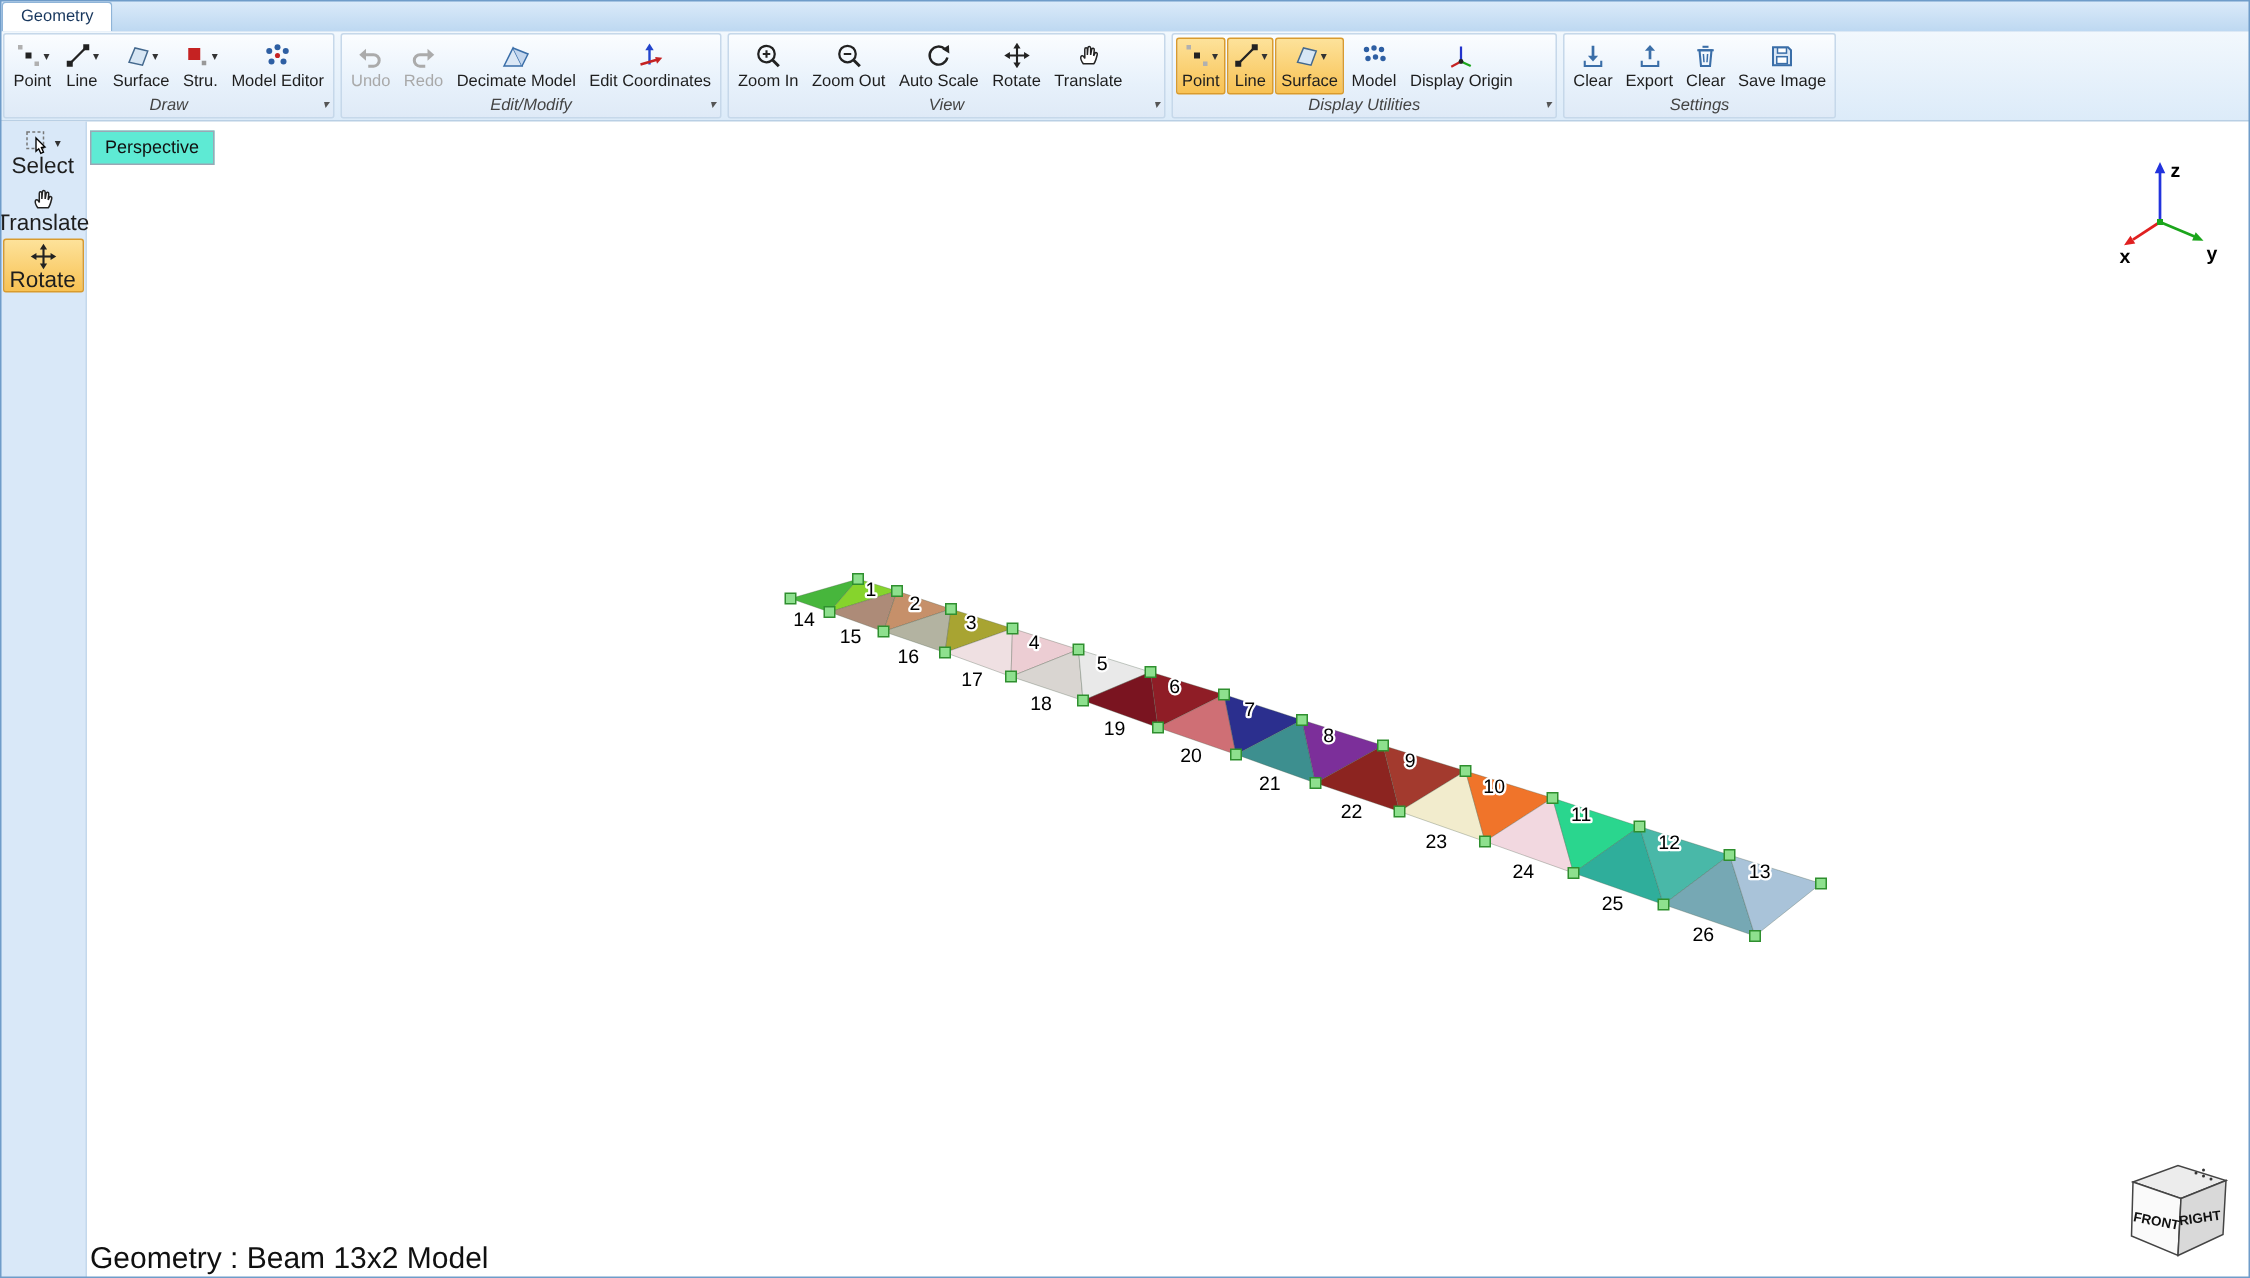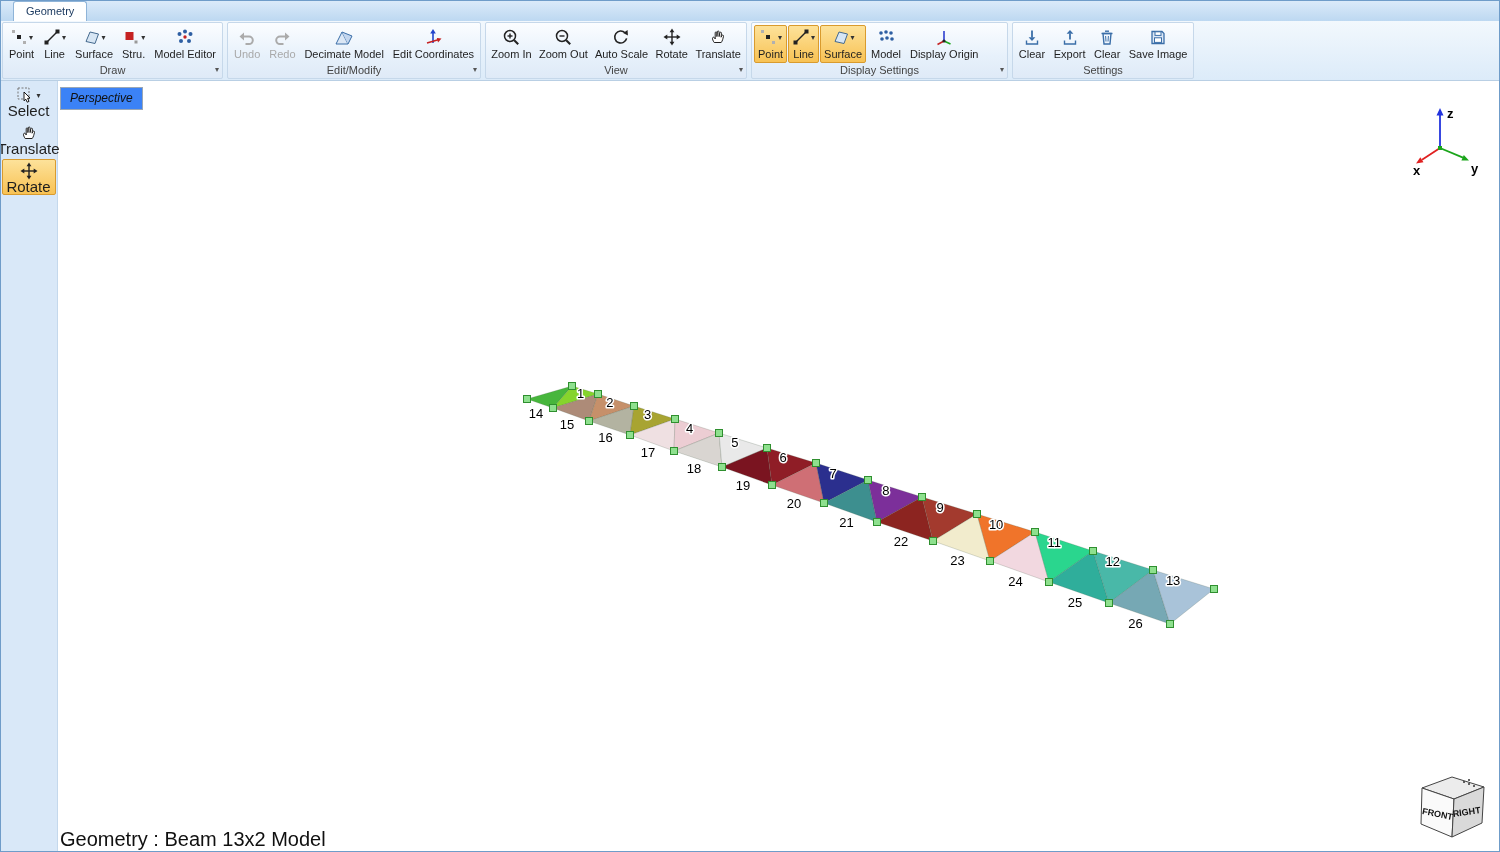--- a/index.html
+++ b/index.html
@@ -3,34 +3,34 @@
 <meta charset="utf-8">
 <style>
   html,body{margin:0;padding:0;}
   body{width:1500px;height:852px;position:relative;overflow:hidden;background:#fff;
        font-family:"Liberation Sans",sans-serif;-webkit-font-smoothing:antialiased;}
   .frame{position:absolute;inset:0;border:1px solid #6f9cc9;pointer-events:none;z-index:60;}
 
   
   .titlebar{position:absolute;left:0;top:0;width:100%;height:21px;
             background:linear-gradient(#dcebfa,#bdd8f1);border-bottom:1px solid #a9c6e2;z-index:10;}
-  .app-tab{position:absolute;left:13px;top:1px;height:20px;padding:0 12px;background:#fff;
+  .app-tab{position:absolute;left:1px;top:1px;height:20px;padding:0 12px;background:#fff;
            border:1px solid #8fb4d8;border-bottom:none;border-radius:3px 3px 0 0;
            font-size:11px;line-height:19px;color:#17365d;box-sizing:border-box;}
 
   
   .ribbon{position:absolute;left:0;top:21px;width:100%;height:60px;box-sizing:border-box;
           background:linear-gradient(#f2f8fd,#dcebf9);border-bottom:1px solid #b9cfe4;
           display:flex;align-items:flex-start;gap:4px;padding:1px 0 0 2px;z-index:10;}
   .rgroup{height:57px;border:1px solid #c6d8ea;border-radius:2px;box-sizing:border-box;
           background:linear-gradient(#fbfdff,#e7f1fb 60%,#dfeaf7);
           display:flex;flex-direction:column;position:relative;flex:0 0 auto;}
-  .g-draw{width:221px}.g-edit{width:254px}.g-view{width:262px}.g-disp{width:257px}.g-util{width:182px}
+  .g-draw{width:221px}.g-edit{width:254px}.g-view{width:292px}.g-disp{width:257px}.g-util{width:182px}
   .rgroup-items{flex:1;display:flex;align-items:flex-start;padding:2px 2px 0;gap:1px;}
-  .rgroup-label{height:15px;text-align:center;font-size:11px;color:#444;line-height:14px;position:relative;}
+  .rgroup-label{height:15px;text-align:center;font-size:11px;color:#444;line-height:14px;position:relative;font-style:italic;}
   .grp-caret{position:absolute;right:3px;top:0;font-size:8px;color:#555;line-height:14px;}
 
   .rbtn{display:flex;flex-direction:column;align-items:center;padding:1px 3px;border:1px solid transparent;
         border-radius:2px;min-width:26px;cursor:default;box-sizing:border-box;}
   .rbtn .icon-row{display:flex;align-items:center;height:20px;gap:1px;}
   .rbtn .lbl{font-size:11px;color:#1e1e1e;white-space:nowrap;line-height:13px;margin-top:1px;}
   .rbtn.disabled .lbl{color:#a9a9a9;}
   .rbtn.selected{background:linear-gradient(#fde29a,#f8c254);border:1px solid #d99b2e;}
   .caret{font-size:8px;color:#333;}
   .ric svg{display:block;}
@@ -39,22 +39,22 @@
   .sidebar{position:absolute;left:0;top:81px;width:58px;height:771px;background:#d9e8f8;
            border-right:1px solid #c4d8ec;box-sizing:border-box;z-index:10;}
   .stool{width:54px;margin:2px auto 0;display:flex;flex-direction:column;align-items:center;
          padding:2px 0 1px;border:1px solid transparent;border-radius:2px;box-sizing:border-box;}
   .stool .icon-row{display:flex;align-items:center;gap:2px;height:18px;}
   .stool .lbl{font-size:15px;color:#1e1e1e;line-height:13px;}
   .stool.selected{background:linear-gradient(#fde29a,#f8c254);border:1px solid #d99b2e;}
 
   
   .canvas{position:absolute;left:58px;top:81px;width:1442px;height:771px;background:#fff;z-index:1;}
-  .view-tab{position:absolute;left:2px;top:6px;padding:3px 9px 4px;background:#3b82f6;
-            border:1px solid #9aa7b5;font-size:12px;color:#111;z-index:5;font-style:italic;}
+  .view-tab{position:absolute;left:2px;top:6px;padding:3px 9px 4px;background:#5eead4;
+            border:1px solid #9aa7b5;font-size:12px;color:#111;z-index:5;}
   #beam-svg{position:absolute;left:0;top:0;width:1500px;height:852px;z-index:2;pointer-events:none;}
   .elem-label{font:13px "Liberation Sans",sans-serif;fill:#000;text-anchor:middle;
               paint-order:stroke;stroke:#fff;stroke-width:3px;stroke-linejoin:round;}
   .axes{position:absolute;left:1405px;top:100px;z-index:3;}
   .axes text{font:bold 13px "Liberation Sans",sans-serif;fill:#000;}
   .vcube{position:absolute;left:1408px;top:768px;z-index:3;}
   .vcube text{font:bold 9px "Liberation Sans",sans-serif;fill:#111;}
   .status{position:absolute;left:60px;top:828px;font-size:20px;color:#101010;z-index:4;}
 </style>
 </head>
@@ -326,21 +326,21 @@
                 <line x1="10" y1="13" x2="3.5" y2="16.5" stroke="#c52222" stroke-width="1.5"></line>
                 <line x1="10" y1="13" x2="16.5" y2="16" stroke="#1ba51b" stroke-width="1.5"></line>
                 <circle cx="10" cy="13" r="1.6" fill="#222"></circle>
               </svg>
         </span>
           </span>
         <span class="lbl">Display Origin</span>
       </div>
     </div>
     <div class="rgroup-label">
-      <span>Display Settings</span>
+      <span>Display Utilities</span>
       <span class="grp-caret">▾</span>
     </div>
   </div>
 
   <div class="rgroup g-util">
     <div class="rgroup-items">
       <div class="rbtn">
         <span class="icon-row">
             <span class="ric">
           <svg width="18" height="18">

